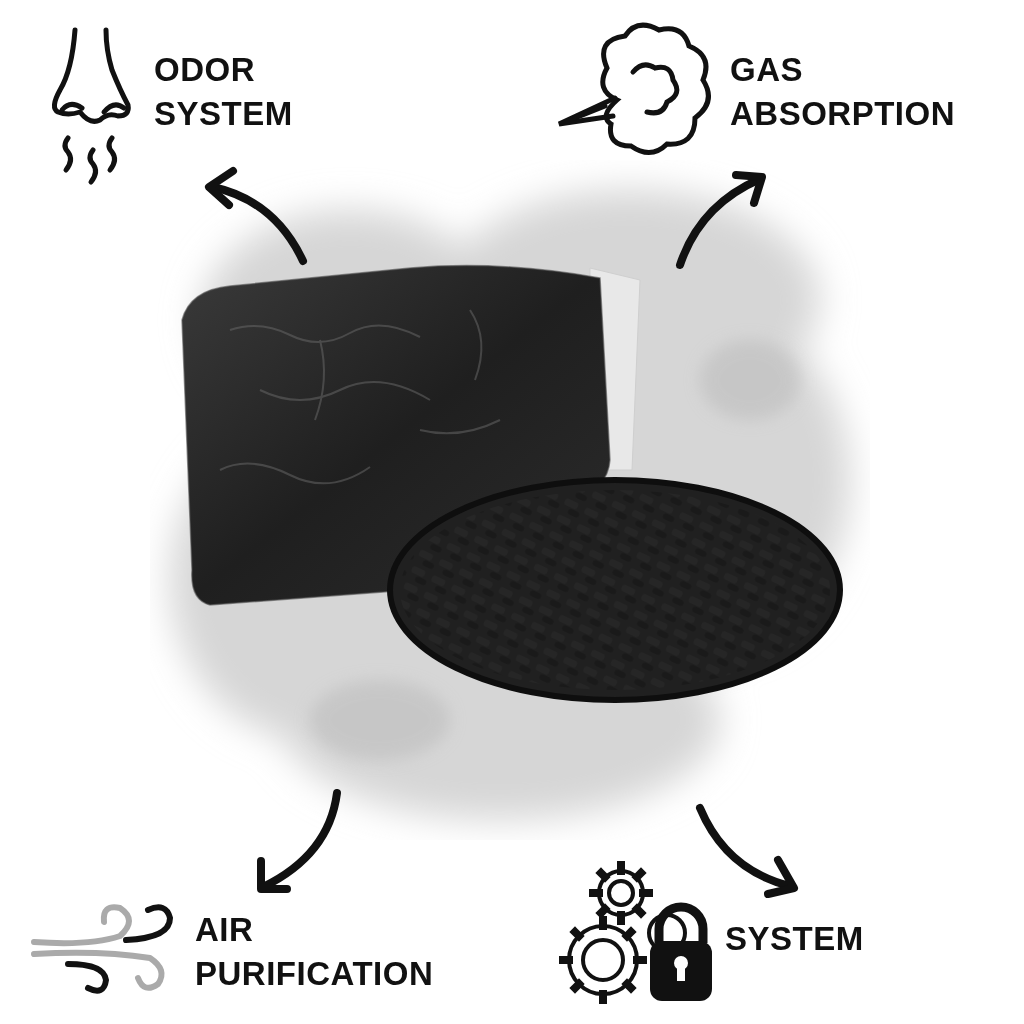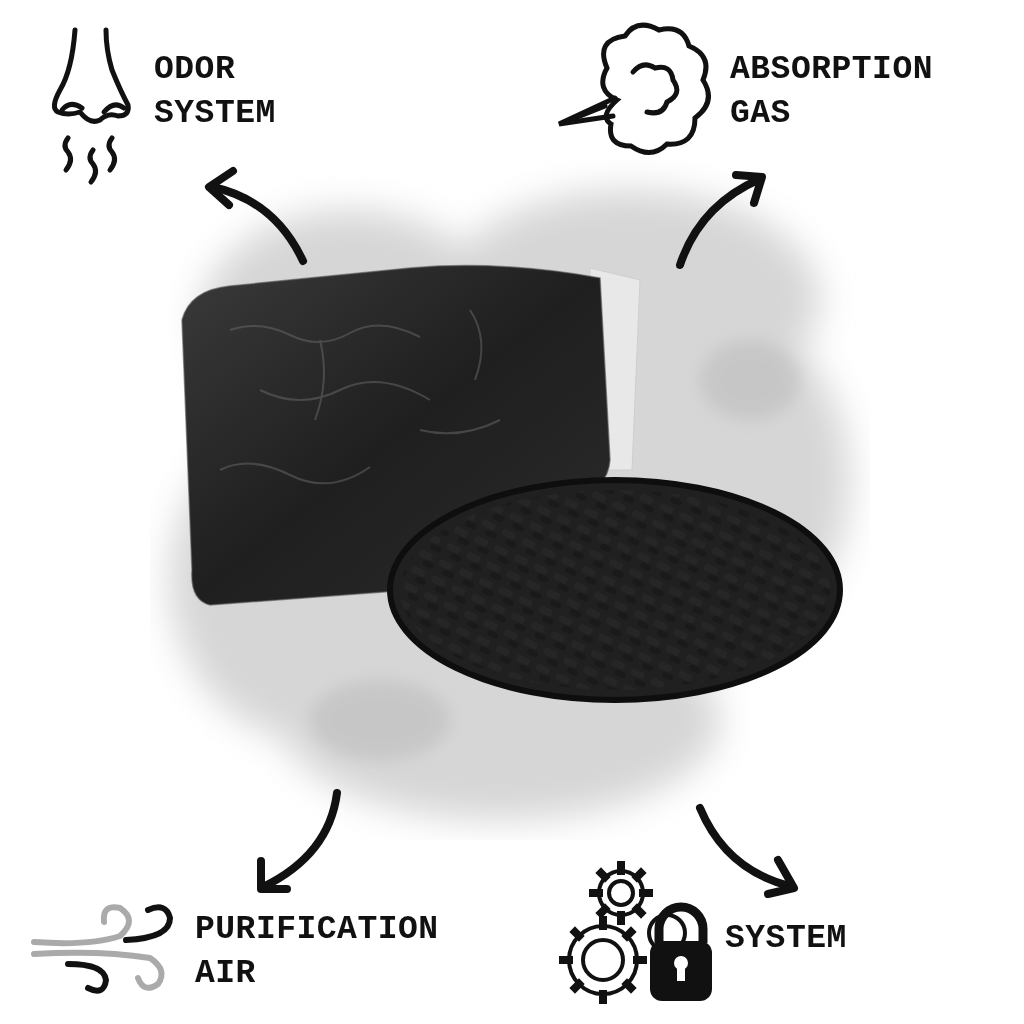--- a/index.html
+++ b/index.html
@@ -1,17 +1,17 @@
 <!DOCTYPE html>
 <html><head>
 <meta charset="utf-8">
 <style>
   html,body{margin:0;padding:0;}
   body{width:1024px;height:1024px;position:relative;background:#ffffff;overflow:hidden;font-family:"DejaVu Sans",sans-serif;}
-  .label{position:absolute;font-family:Liberation Mono, monospace;font-weight:900;color:#111;font-size:33px;line-height:44px;letter-spacing:0.5px;}
+  .label{position:absolute;font-family:Liberation Sans, sans-serif;font-weight:900;color:#111;font-size:33px;line-height:44px;letter-spacing:0.5px;}
   .label span{display:block;}
   .abs{position:absolute;}
   .smoke{position:absolute;left:150px;top:160px;width:720px;height:680px;}
   .product{position:absolute;left:170px;top:250px;width:680px;height:520px;}
 </style>
 </head>
 <body>
 
 <svg class="smoke" viewBox="0 0 720 680">
   <defs>
@@ -90,35 +90,35 @@
 </div>
 
 <div class="abs" style="left:555px;top:20px;width:440px;height:150px;">
   <svg class="abs" style="left:0;top:0;" width="165" height="140" viewBox="0 0 165 140" fill="none" stroke="#111" stroke-width="5" stroke-linecap="round">
     <path d="M62 80 Q40 70 52 48 Q40 20 70 16 Q82 -2 104 10 Q128 4 134 26 Q158 36 148 60 Q162 82 140 98 Q140 126 112 124 Q96 140 76 126 Q52 126 56 104 Q44 96 62 80 Z"></path>
     <path d="M78 52 Q88 40 100 48 Q116 44 118 60 Q128 74 112 82 Q108 96 92 92"></path>
     <path d="M60 78 L4 104 L58 96"></path>
     <path d="M20 98 L50 86"></path>
   </svg>
   <div class="label" style="left:175px;top:28px;">
+    <span>GAS</span>
     <span>ABSORPTION</span>
-    <span>GAS</span>
   </div>
 </div>
 
 <div class="abs" style="left:30px;top:900px;width:450px;height:110px;">
   <svg class="abs" style="left:0;top:0;" width="150" height="100" viewBox="0 0 150 100" fill="none" stroke-width="6" stroke-linecap="round">
     <path d="M4 42 Q60 46 90 36 Q108 20 90 8 Q72 4 74 22" stroke="#aaaaaa"></path>
     <path d="M4 54 Q70 50 120 58 Q138 70 128 84 Q114 94 108 78" stroke="#aaaaaa"></path>
     <path d="M96 40 Q140 38 140 18 Q136 2 118 10" stroke="#111"></path>
     <path d="M38 64 Q74 64 76 80 Q74 96 58 88" stroke="#111"></path>
   </svg>
   <div class="label" style="left:165px;top:8px;">
+    <span>AIR</span>
     <span>PURIFICATION</span>
-    <span>AIR</span>
   </div>
 </div>
 
 <div class="abs" style="left:555px;top:855px;width:440px;height:160px;">
   <svg class="abs" style="left:0;top:0;" width="165" height="155" viewBox="0 0 165 155">
     <g fill="none" stroke="#111" stroke-width="4">
       <circle cx="66" cy="38" r="22"></circle>
         <circle cx="66" cy="38" r="12"></circle>
       <circle cx="48" cy="105" r="34"></circle>
         <circle cx="48" cy="105" r="20"></circle>

